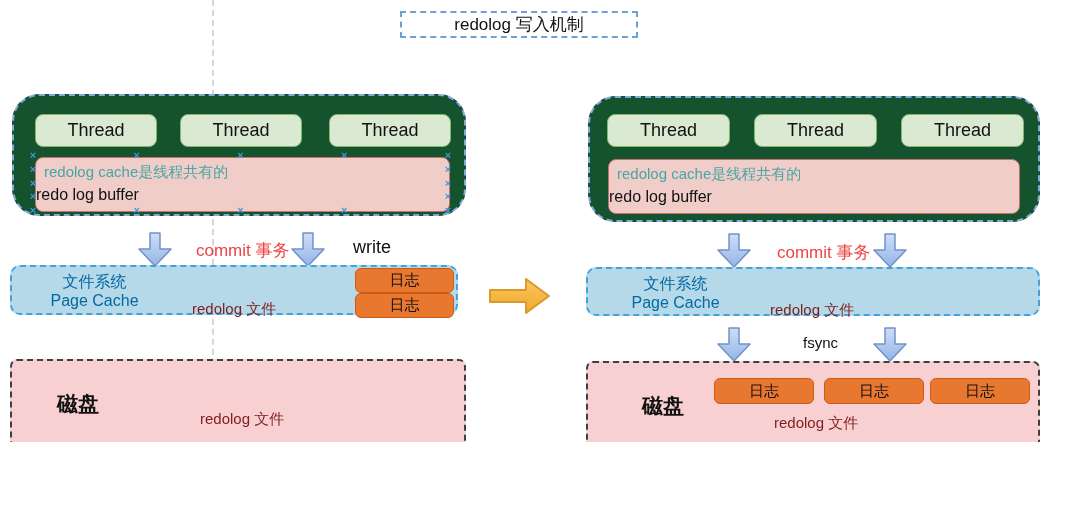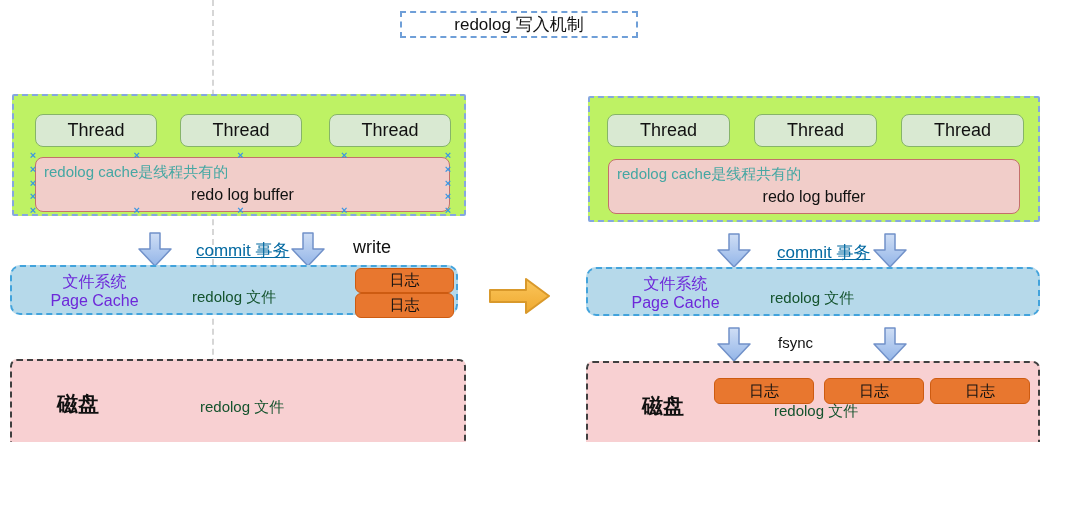--- a/index.html
+++ b/index.html
@@ -7,45 +7,45 @@
     position:relative;width:1080px;height:442px;overflow:hidden;background:#ffffff;
     font-family:"Liberation Sans","DejaVu Sans",sans-serif;color:#111;
   }
   .abs{position:absolute;box-sizing:border-box;}
   .vline{position:absolute;left:212px;top:0;height:514px;width:0;border-left:2px dashed #d6d6d6;z-index:0;}
   .title-box{
     left:400px;top:11px;width:238px;height:27px;border:2px dashed #6f9fd8;background:#fff;
     display:flex;align-items:center;justify-content:center;font-size:17px;z-index:2;
   }
   .container{
-    background:#bef264;border:2px dashed #85a7e0;border-radius:2px;z-index:1;
+    background:#14532d;border:2px dashed #85a7e0;border-radius:27px;z-index:1;
   }
   .thread{
     background:#d9e9d2;border:1.5px solid #86b469;border-radius:8px;
     display:flex;align-items:center;justify-content:center;font-size:18px;
   }
   .buffer{
     background:#f1cdc9;border:1.5px solid #c4706a;border-radius:8px;
   }
   .buffer-note{position:absolute;left:8px;top:5px;font-size:15px;color:#45a7a3;white-space:nowrap;}
-  .buffer-label{position:absolute;left:0;right:0;top:28px;text-align:center;font-size:16px;color:#111;}
+  .buffer-label{position:absolute;left:0;right:0;top:28px;text-align:left;font-size:16px;color:#111;}
   .bluebox{
     background:#b6d9ea;border:2px dashed #42a3dc;border-radius:10px;z-index:1;
   }
-  .fsblock{position:absolute;text-align:center;font-size:16px;line-height:19px;color:#6d28d9;}
-  .filelabel{position:absolute;font-size:15px;color:#14532d;white-space:nowrap;}
+  .fsblock{position:absolute;text-align:center;font-size:16px;line-height:19px;color:#0369a1;}
+  .filelabel{position:absolute;font-size:15px;color:#7f1d1d;white-space:nowrap;margin-top:12px;}
   .orange{
     position:absolute;background:#e8772f;border:1.5px solid #cd5b11;border-radius:6px;
     display:flex;align-items:center;justify-content:center;font-size:15px;color:#111;
   }
   .disk{
     background:#f8d0d2;border:2px dashed #3f3f3f;border-radius:7px;z-index:1;
   }
   .disklabel{position:absolute;font-size:21px;font-weight:bold;color:#111;}
-  .flowlabel{position:absolute;font-size:17px;color:#0369a1;white-space:nowrap;z-index:2;text-decoration:underline;}
+  .flowlabel{position:absolute;font-size:17px;color:#ef4444;white-space:nowrap;z-index:2;}
   .smalllabel{position:absolute;font-size:18px;color:#111;white-space:nowrap;z-index:2;}
   .fsync-note{position:absolute;font-size:13.5px;color:#111;white-space:nowrap;z-index:3;}
   .arrow-svg{position:absolute;z-index:1;}
   .xmark{
     position:absolute;color:#3b97e3;font-size:11px;font-weight:bold;line-height:1;
     transform:translate(-50%,-50%);z-index:3;pointer-events:none;
   }
   .watermark{
     position:absolute;left:830px;top:448px;display:flex;align-items:center;gap:6px;z-index:4;
     color:#dcd6d6;font-size:24px;letter-spacing:4px;text-shadow:1px 1px 0 #ffffff;
@@ -155,21 +155,21 @@
     <div class="filelabel" style="left:182px;top:20px;">redolog 文件</div>
   </div>
 
 
   <svg class="arrow-svg" style="left:716px;top:327px;" width="36" height="35" viewBox="0 0 36 35">
     <path d="M13 1 H23 V17 H34 L18 34 L2 17 H13 Z" fill="url(#gradBlue)" stroke="#7191c9" stroke-width="1.5" stroke-linejoin="round"></path>
   </svg>
   <svg class="arrow-svg" style="left:872px;top:327px;" width="36" height="35" viewBox="0 0 36 35">
     <path d="M13 1 H23 V17 H34 L18 34 L2 17 H13 Z" fill="url(#gradBlue)" stroke="#7191c9" stroke-width="1.5" stroke-linejoin="round"></path>
   </svg>
-  <div class="smalllabel" style="left:778px;top:334px;font-size:15px;">fsync</div>
+  <div class="smalllabel" style="left:803px;top:334px;font-size:15px;">fsync</div>
 
   <div class="abs disk" style="left:586px;top:361px;width:454px;height:87px;">
     <span class="disklabel" style="left:54px;top:29px;">磁盘</span>
     <div class="orange" style="left:126px;top:15px;width:98px;height:24px;">
       <span>日志</span>
     </div>
     <div class="orange" style="left:236px;top:15px;width:98px;height:24px;">
       <span>日志</span>
     </div>
     <div class="orange" style="left:342px;top:15px;width:98px;height:24px;">

